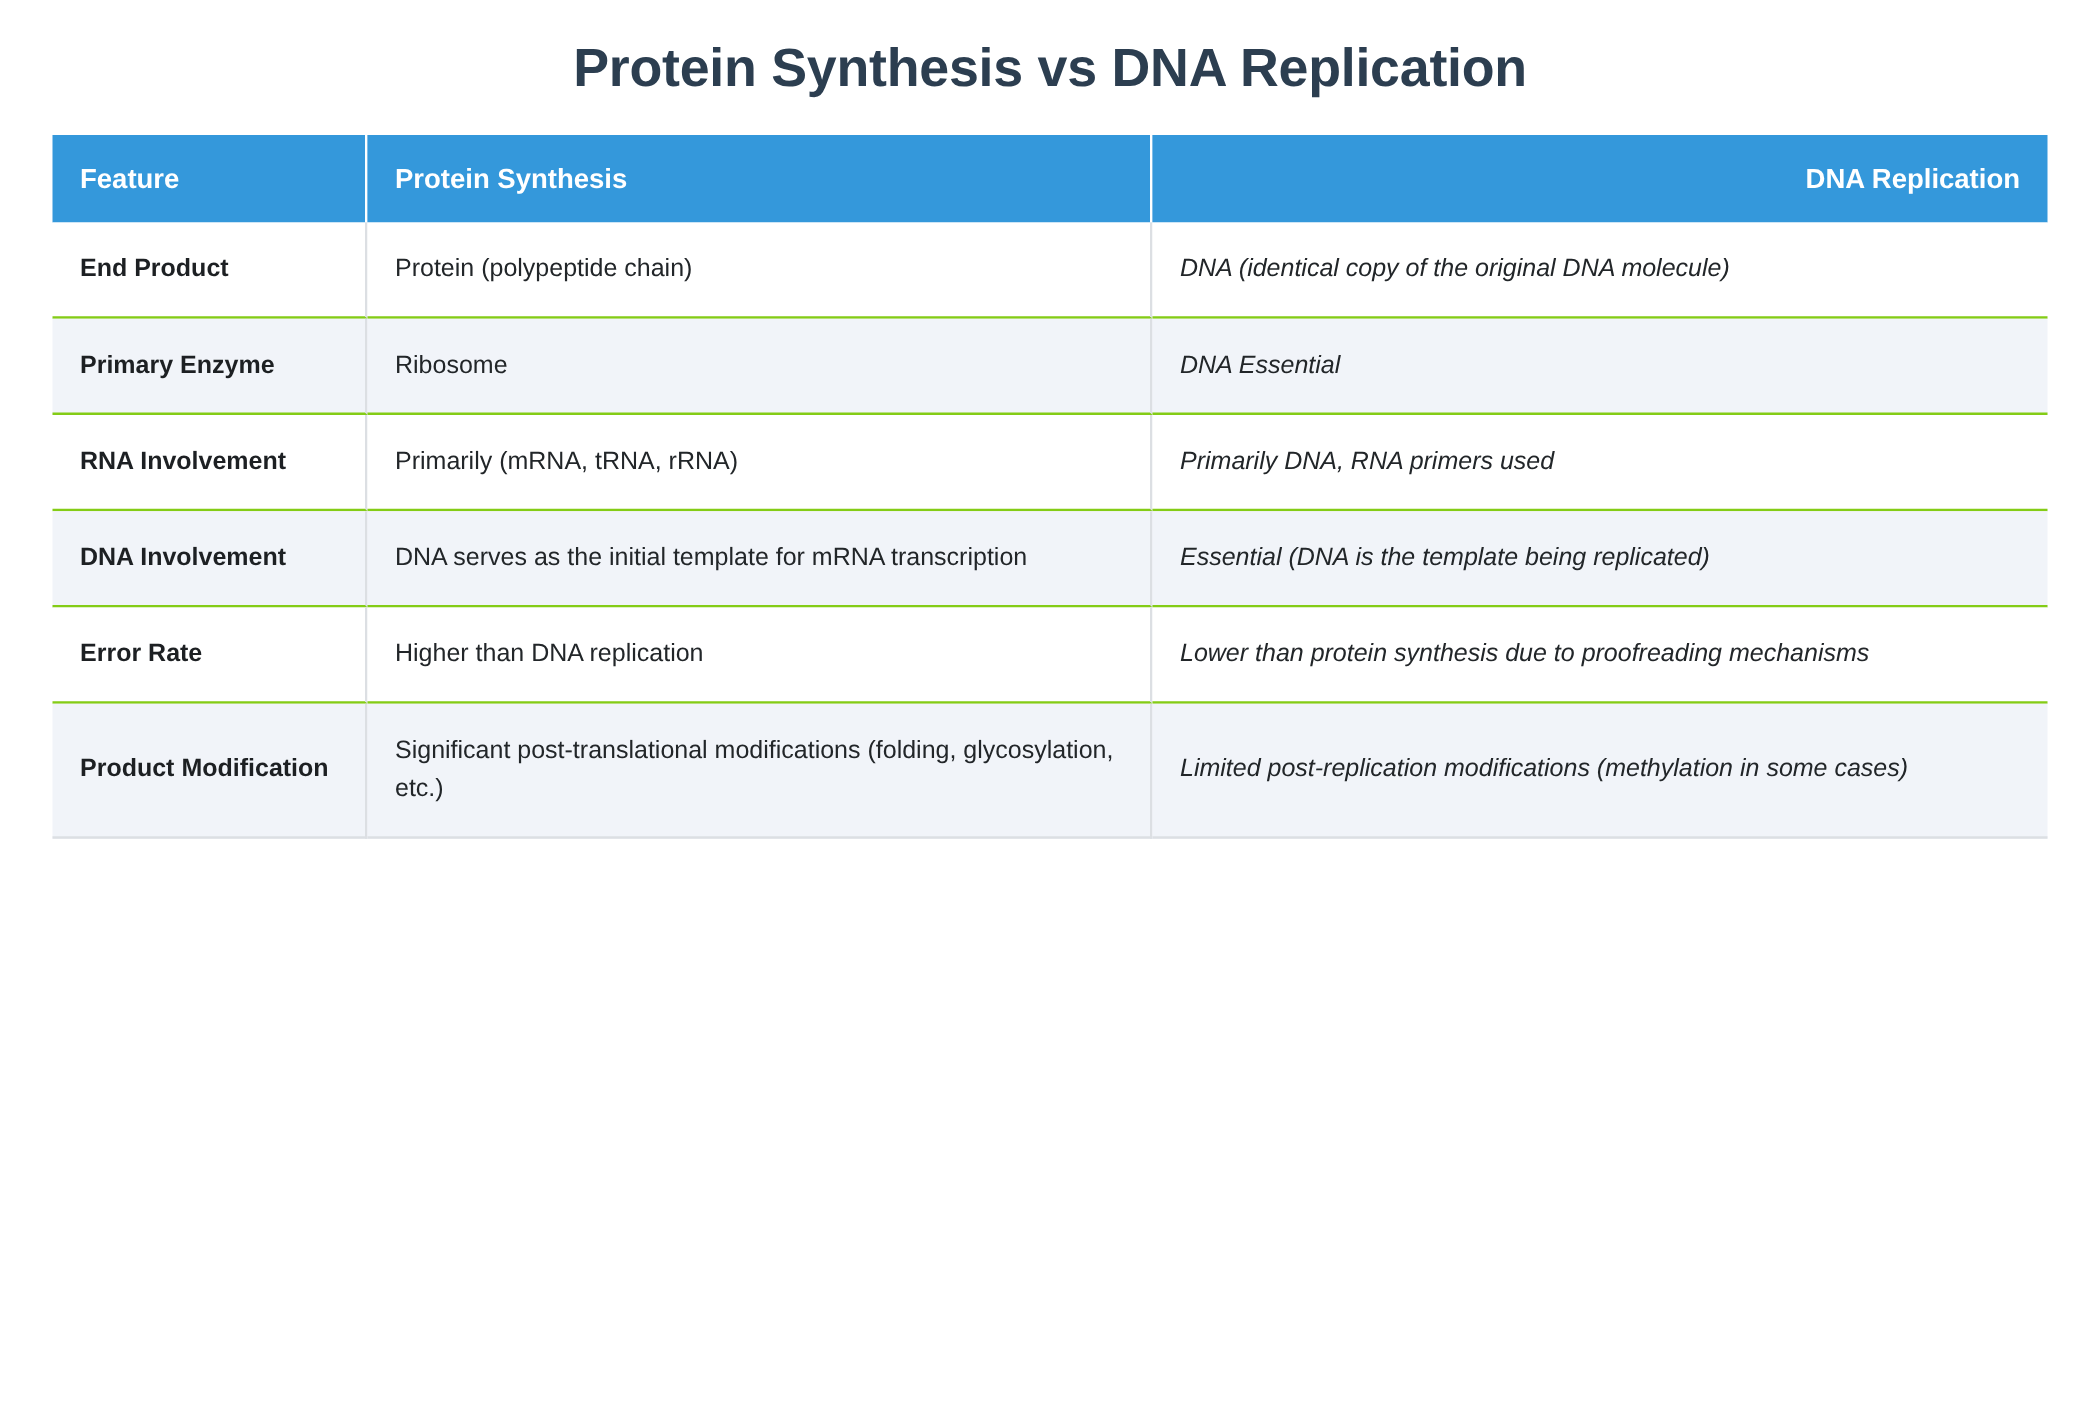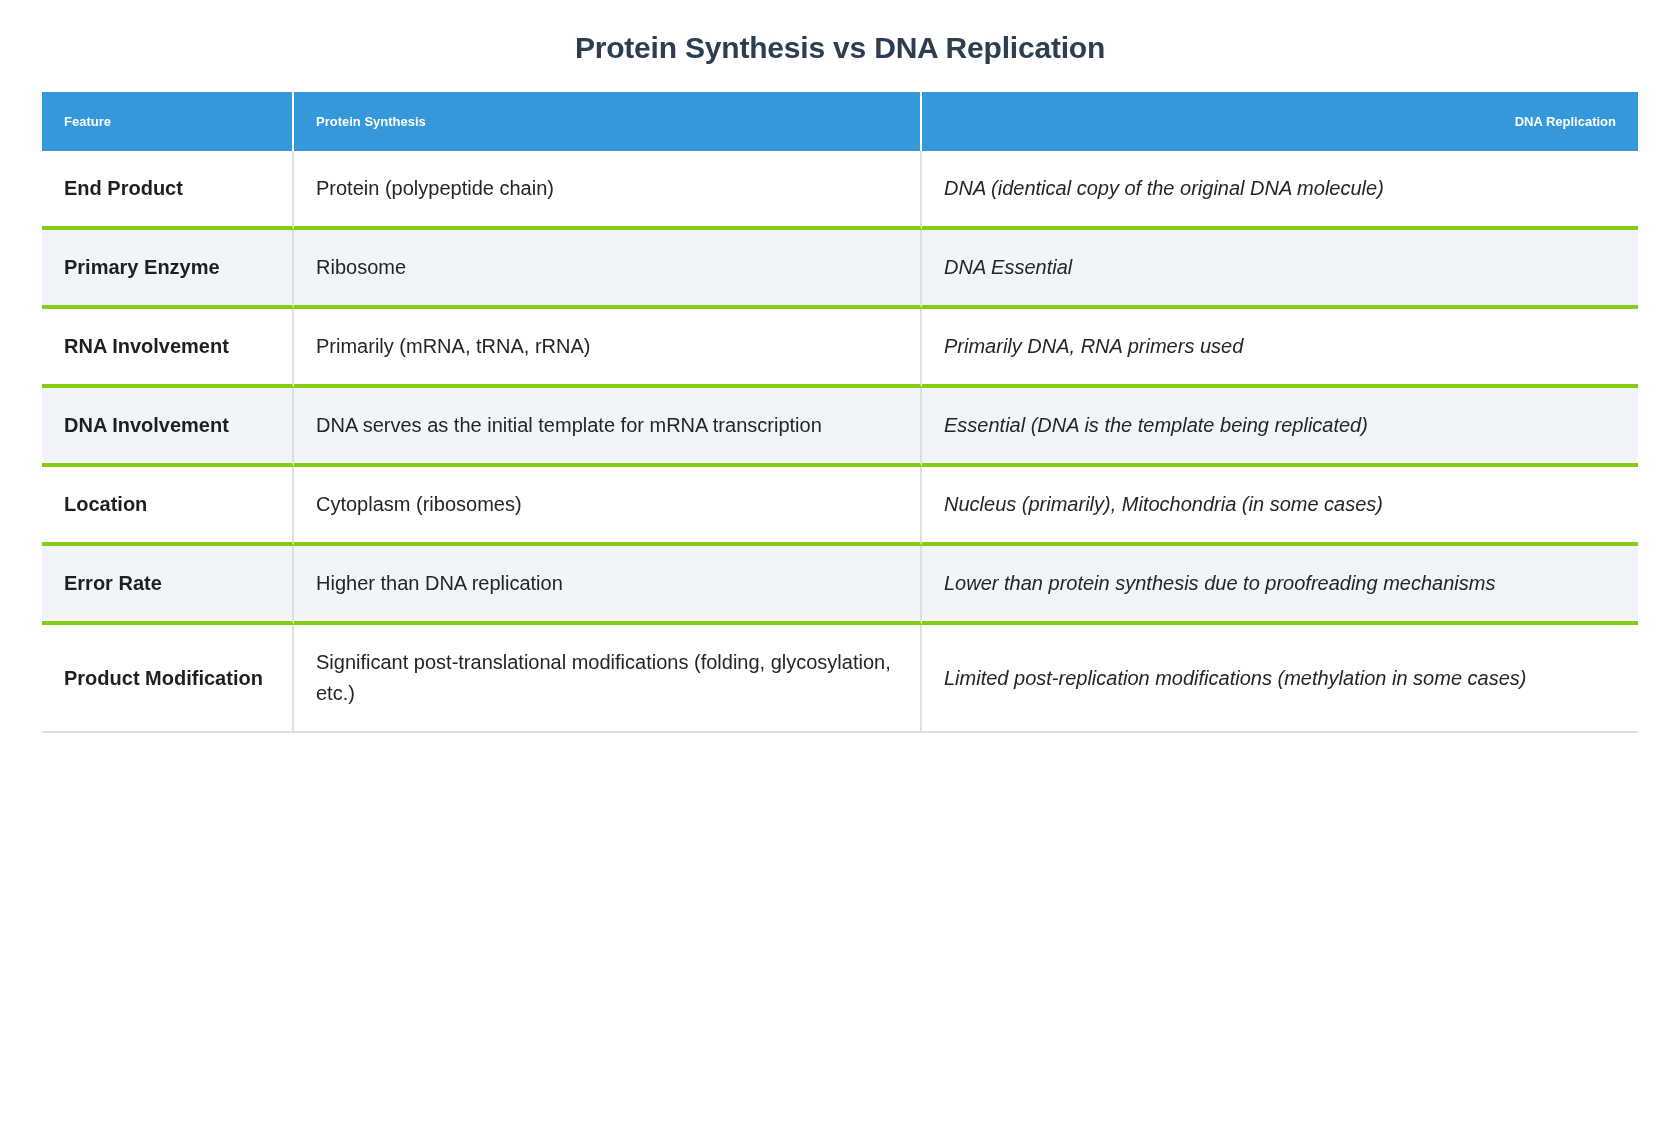--- a/index.html
+++ b/index.html
@@ -14,21 +14,21 @@
     overflow: hidden;
   }
   .page {
     width: 1680px;
     height: 1128px;
     position: relative;
     box-sizing: border-box;
   }
   .page-title {
     text-align: center;
-    font-size: 30px;
+    font-size: 43px;
     font-weight: bold;
     color: #2c3e50;
     letter-spacing: -0.2px;
     padding-top: 30px;
     padding-bottom: 0;
     margin: 0;
     line-height: 1.2;
   }
   .table-wrap {
     margin: 26px 42px 0 42px;
@@ -40,38 +40,38 @@
     width: 1596px;
     table-layout: fixed;
   }
   table.cmp col.c1 { width: 252px; }
   table.cmp col.c2 { width: 628px; }
   table.cmp col.c3 { width: 716px; }
 
   thead th {
     background: #3498db;
     color: #ffffff;
-    font-size: 13px;
+    font-size: 22px;
     font-weight: bold;
     text-align: left;
     padding: 22px 22px 22px 22px;
     vertical-align: middle;
     border-right: 2px solid #ffffff;
     height: 34px;
     box-sizing: border-box;
   }
   thead th:last-child { border-right: none; text-align: right; }
 
   tbody td {
     font-size: 20px;
     color: #222629;
     padding: 22px 22px;
     vertical-align: middle;
     line-height: 1.55;
-    border-bottom: 4px solid #84cc16;
+    border-bottom: 2px solid #84cc16;
     border-right: 2px solid #dcdfe3;
     background: #ffffff;
     box-sizing: border-box;
   }
   tbody td:last-child { border-right: none; font-style: italic; }
   tbody tr:nth-child(even) td { background: #f1f4f9; }
   tbody tr:last-child td { border-bottom: 2px solid #dcdfe3; }
 
   td.feature {
     font-weight: bold;
@@ -115,25 +115,20 @@
             <td class="feature">RNA Involvement</td>
             <td>Primarily (mRNA, tRNA, rRNA)</td>
             <td>Primarily DNA, RNA primers used</td>
           </tr>
           <tr>
             <td class="feature">DNA Involvement</td>
             <td>DNA serves as the initial template for mRNA transcription</td>
             <td>Essential (DNA is the template being replicated)</td>
           </tr>
           <tr>
-            <td class="feature">Location</td>
-            <td>Cytoplasm (ribosomes)</td>
-            <td>Nucleus (primarily), Mitochondria (in some cases)</td>
-          </tr>
-          <tr>
             <td class="feature">Error Rate</td>
             <td>Higher than DNA replication</td>
             <td>Lower than protein synthesis due to proofreading mechanisms</td>
           </tr>
           <tr>
             <td class="feature">Product Modification</td>
             <td>Significant post-translational modifications (folding, glycosylation, etc.)</td>
             <td>Limited post-replication modifications (methylation in some cases)</td>
           </tr>
         </tbody>

